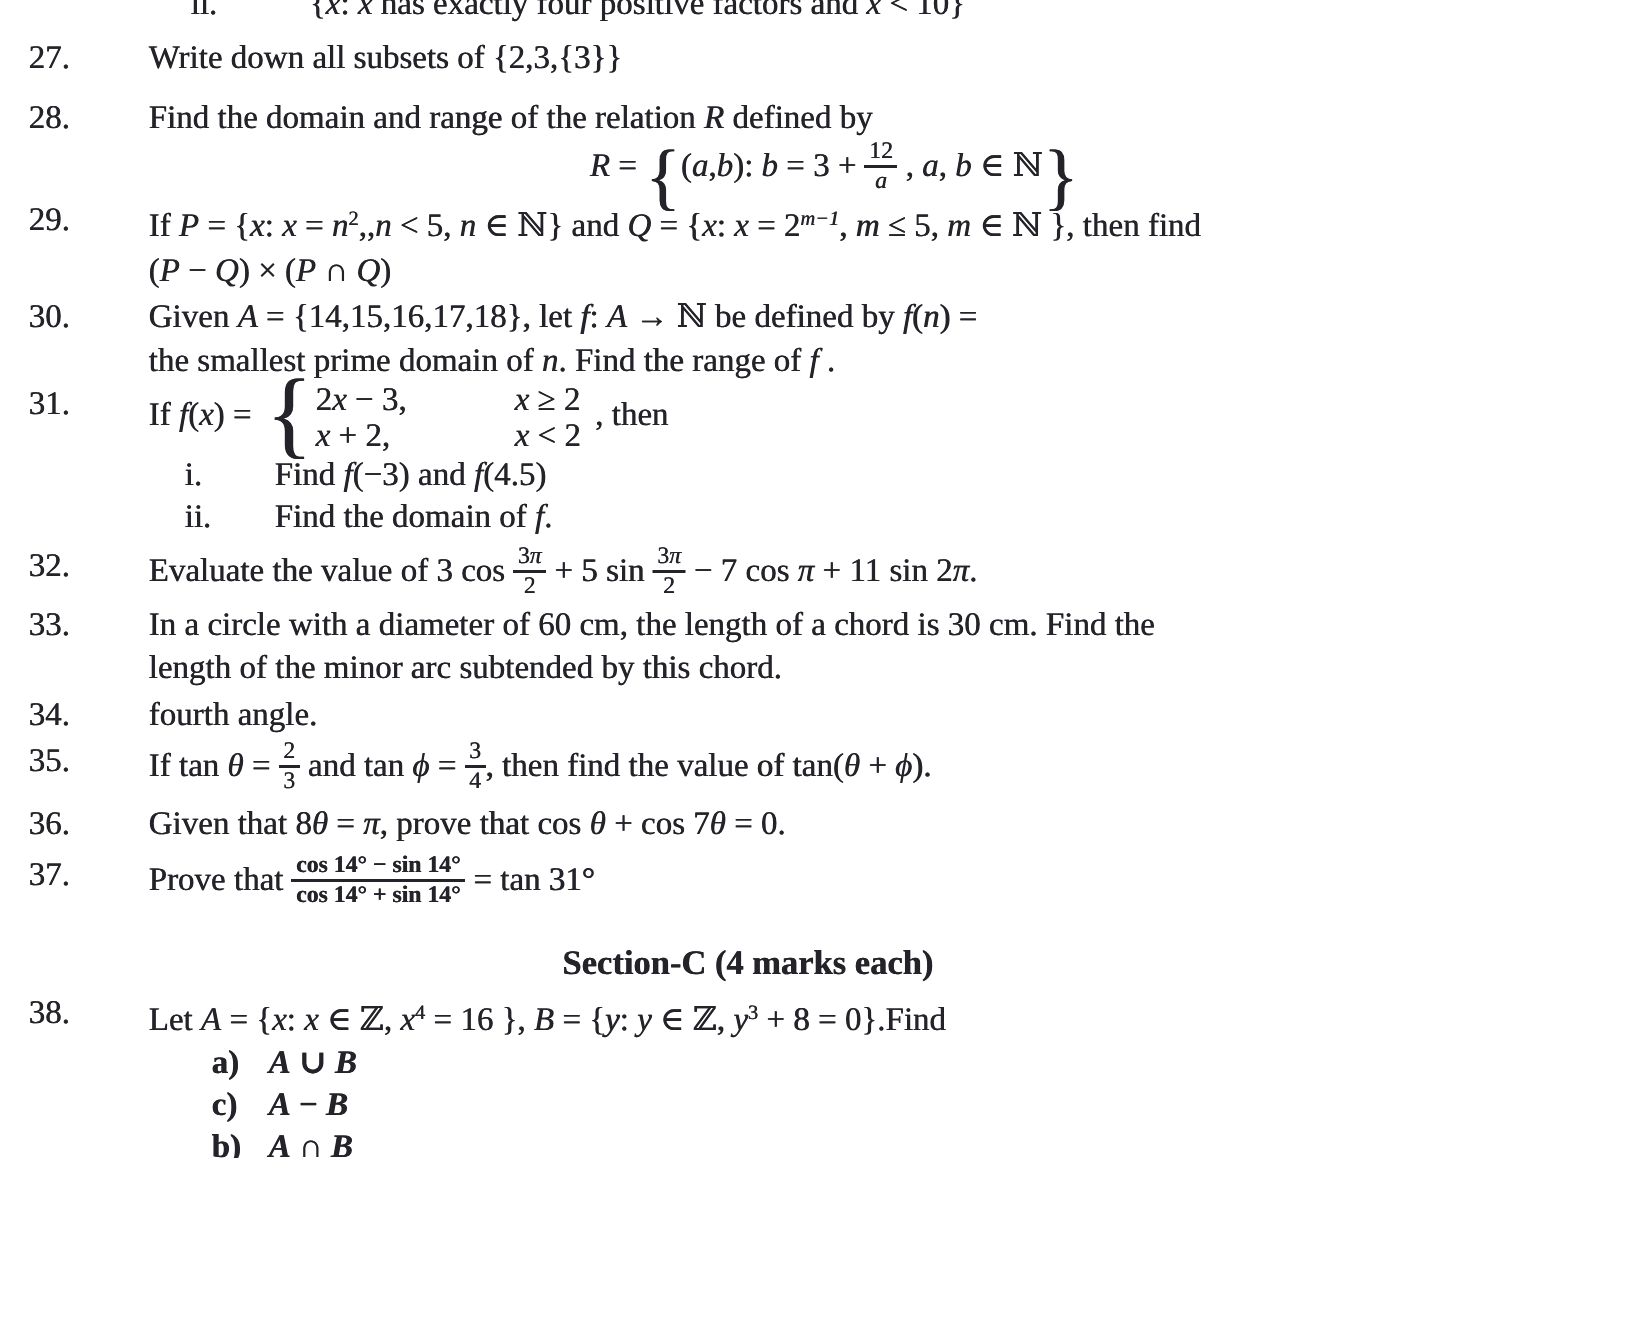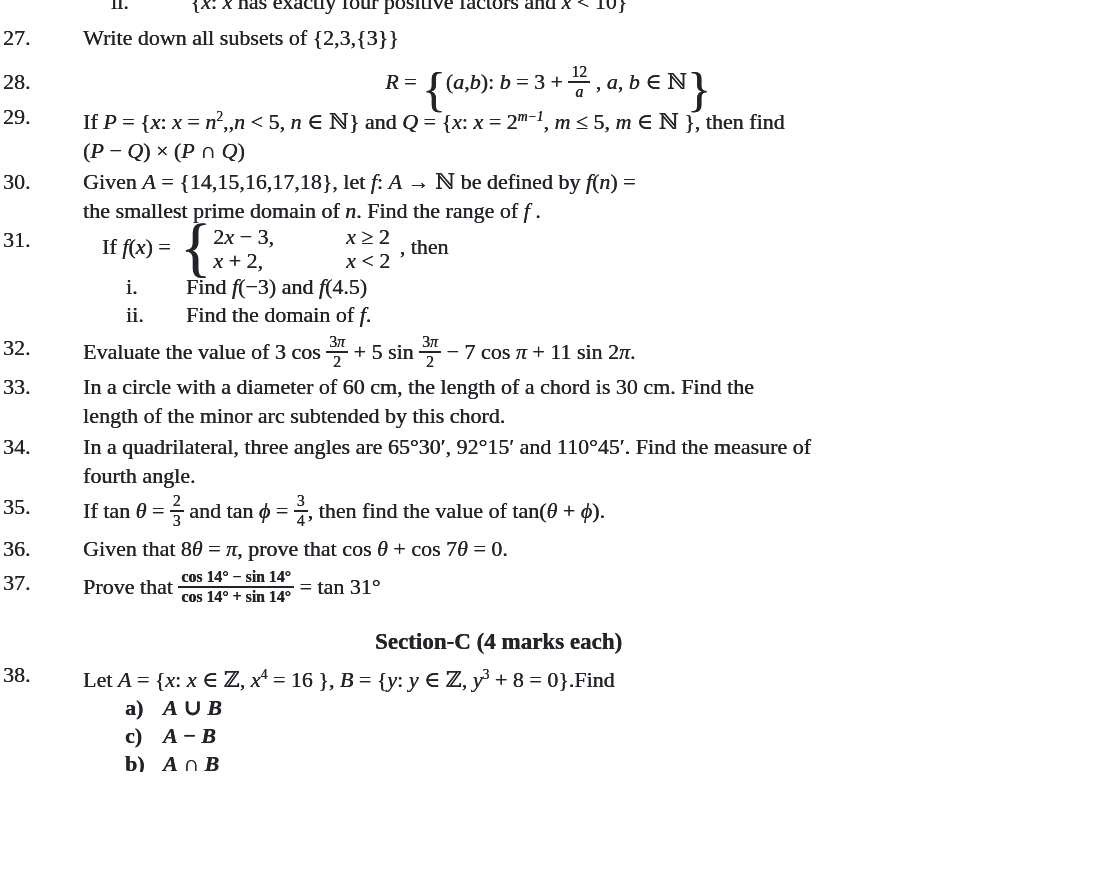--- a/index.html
+++ b/index.html
@@ -7,21 +7,21 @@
     position:relative;
     width:1093px;height:772px;
     overflow:hidden;
     background:#ffffff;
     color:#232329;
     font-family:"Liberation Serif","DejaVu Serif",serif;
     font-size:22px;line-height:29px;
     text-shadow:0.35px 0 0 currentColor;
   }
   .qrow{display:flex;align-items:flex-start;margin-top:2px;}
-  .qnum{flex:0 0 80px;padding-left:3px;}
+  .qnum{flex:0 0 80px;padding-left:19px;}
   .qbody{flex:1;min-width:0;}
   .line{min-height:29px;}
   
   .r{font-style:normal;}
   .i{font-style:italic;}
   .b{font-weight:bold;}
   .bi{font-weight:bold;font-style:italic;}
   .sup{font-size:0.62em;vertical-align:0.55em;}
   .supi{font-size:0.62em;vertical-align:0.55em;font-style:italic;}
   .frac{display:inline-block;vertical-align:-0.48em;text-align:center;font-size:0.72em;line-height:1.12;text-shadow:0.3px 0 0 currentColor;}
@@ -38,22 +38,22 @@
   .sub-letter .marker{display:inline-block;margin-left:42px;width:38px;font-weight:bold;}
   .sub-letter{line-height:28px;min-height:28px;}
   
   .line.center{margin-left:-80px;text-align:center;}
   
   .qrow.partial{height:17px;overflow:hidden;margin-top:0;}
   .qrow.partial .line{margin-top:-12px;}
   .qrow.partial .marker{display:inline-block;margin-left:28px;width:74px;}
   
   .q27{margin-top:6px;}
-  .q28{margin-top:11px;align-items:center;}
-  .q31{margin-top:0;gap:19px;}
+  .q28{margin-top:11px;}
+  .q31{margin-top:0;}
   .q32{margin-top:4px;}
   .q36{margin-top:4px;}
   .q37{margin-top:5px;margin-bottom:5px;}
   .q38{margin-top:4px;}
   .sec-heading{
     margin-top:22px;
     padding-right:96px;
     text-align:center;
     font-weight:bold;
     font-size:23px;line-height:29px;
@@ -77,20 +77,21 @@
   <div id="list-b">
       <div class="qrow q27">
         <div class="qnum">27.</div>
         <div class="qbody">
           <div class="line normal"><span class="r">Write down all subsets of {2,3,{3}}</span></div>
         </div>
       </div>
       <div class="qrow q28">
         <div class="qnum">28.</div>
         <div class="qbody">
+          <div class="line normal"><span class="r">Find the domain and range of the relation </span><span class="i">R</span><span class="r"> defined by</span></div>
           <div class="line center"><span class="i">R</span><span class="r"> = </span><span class="big">{</span><span class="r">(</span><span class="i">a</span><span class="r">,</span><span class="i">b</span><span class="r">): </span><span class="i">b</span><span class="r"> = 3 + </span><span class="frac"><span class="num"><span class="r">12</span></span><span class="den"><span class="i">a</span></span></span><span class="r"> , </span><span class="i">a</span><span class="r">, </span><span class="i">b</span><span class="r"> ∈ ℕ</span><span class="big">}</span></div>
         </div>
       </div>
       <div class="qrow q29">
         <div class="qnum">29.</div>
         <div class="qbody">
           <div class="line normal"><span class="r">If </span><span class="i">P</span><span class="r"> = {</span><span class="i">x</span><span class="r">: </span><span class="i">x</span><span class="r"> = </span><span class="i">n</span><span class="sup">2</span><span class="r">,,</span><span class="i">n</span><span class="r"> &lt; 5, </span><span class="i">n</span><span class="r"> ∈ ℕ} and </span><span class="i">Q</span><span class="r"> = {</span><span class="i">x</span><span class="r">: </span><span class="i">x</span><span class="r"> = 2</span><span class="supi">m−1</span><span class="r">, </span><span class="i">m</span><span class="r"> ≤ 5, </span><span class="i">m</span><span class="r"> ∈ ℕ }, then find</span></div>
           <div class="line normal"><span class="r">(</span><span class="i">P</span><span class="r"> − </span><span class="i">Q</span><span class="r">) × (</span><span class="i">P</span><span class="r"> ∩ </span><span class="i">Q</span><span class="r">)</span></div>
         </div>
       </div>
@@ -126,21 +127,20 @@
       <div class="qrow q33">
         <div class="qnum">33.</div>
         <div class="qbody">
           <div class="line normal"><span class="r">In a circle with a diameter of 60 cm, the length of a chord is 30 cm. Find the</span></div>
           <div class="line normal"><span class="r">length of the minor arc subtended by this chord.</span></div>
         </div>
       </div>
       <div class="qrow q34">
         <div class="qnum">34.</div>
         <div class="qbody">
-          <div class="line normal"><span class="r">In a quadrilateral, three angles are 65°30′, 92°15′ and 110°45′. Find the measure of</span></div>
           <div class="line normal"><span class="r">fourth angle.</span></div>
         </div>
       </div>
       <div class="qrow q35">
         <div class="qnum">35.</div>
         <div class="qbody">
           <div class="line normal"><span class="r">If tan </span><span class="i">θ</span><span class="r"> = </span><span class="frac"><span class="num"><span class="r">2</span></span><span class="den"><span class="r">3</span></span></span><span class="r"> and tan </span><span class="i">ϕ</span><span class="r"> = </span><span class="frac"><span class="num"><span class="r">3</span></span><span class="den"><span class="r">4</span></span></span><span class="r">, then find the value of tan(</span><span class="i">θ</span><span class="r"> + </span><span class="i">ϕ</span><span class="r">).</span></div>
         </div>
       </div>
       <div class="qrow q36">

